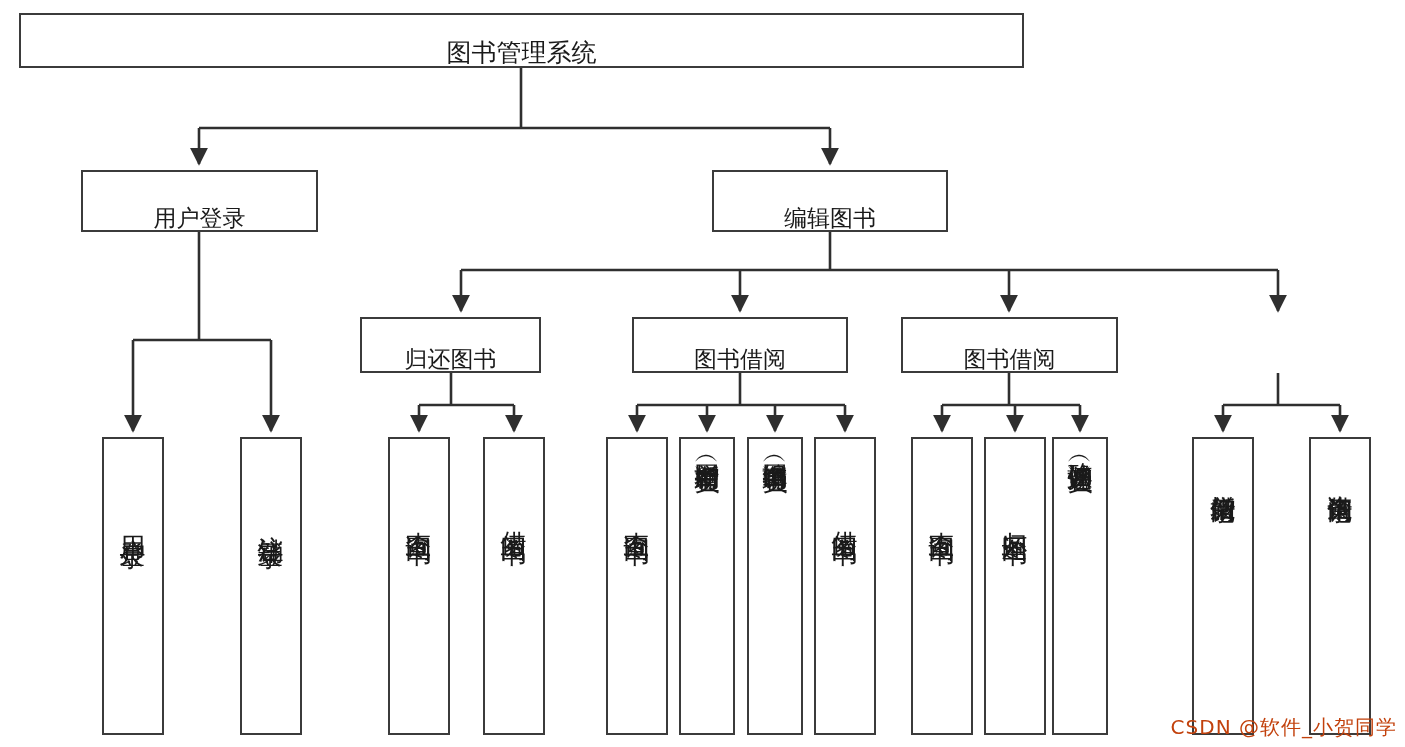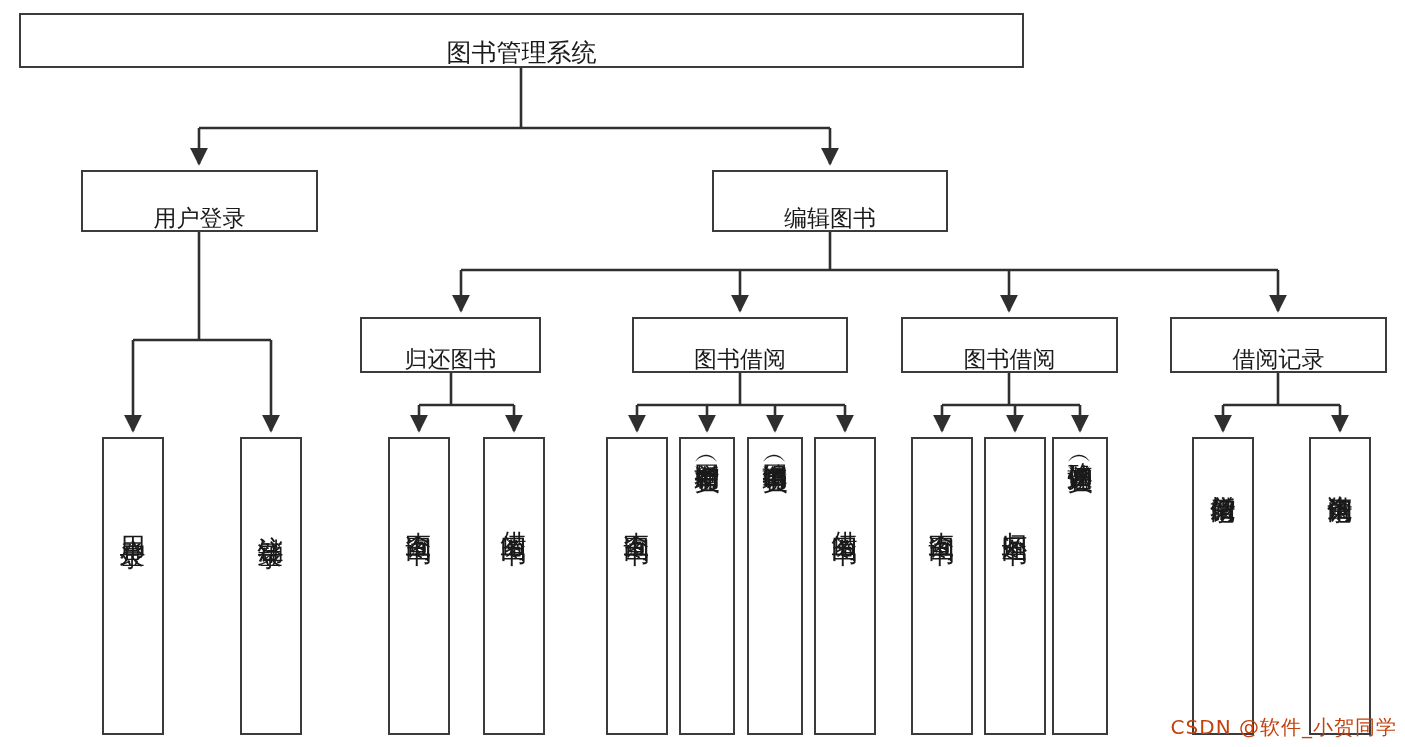--- a/index.html
+++ b/index.html
@@ -146,23 +146,20 @@
 
   <div class="node node-l3" style="left:360px; top:317px; width:181px; height:56px;">
     <span class="label">归还图书</span>
   </div>
   <div class="node node-l3" style="left:632px; top:317px; width:216px; height:56px;">
     <span class="label">图书借阅</span>
   </div>
   <div class="node node-l3" style="left:901px; top:317px; width:217px; height:56px;">
     <span class="label">图书借阅</span>
   </div>
-  <div class="node node-l3" style="left:1170px; top:317px; width:217px; height:56px;">
-    <span class="label">借阅记录</span>
-  </div>
 
   <div class="node node-leaf mid" style="left:102px; top:437px; width:62px; height:298px; padding-top:76px;">
     <span class="label">用户登录</span>
   </div>
   <div class="node node-leaf mid" style="left:240px; top:437px; width:62px; height:298px; padding-top:76px;">
     <span class="label">注销登录</span>
   </div>
 
   <div class="node node-leaf mid" style="left:388px; top:437px; width:62px; height:298px; padding-top:72px;">
     <span class="label">查询图书</span>

